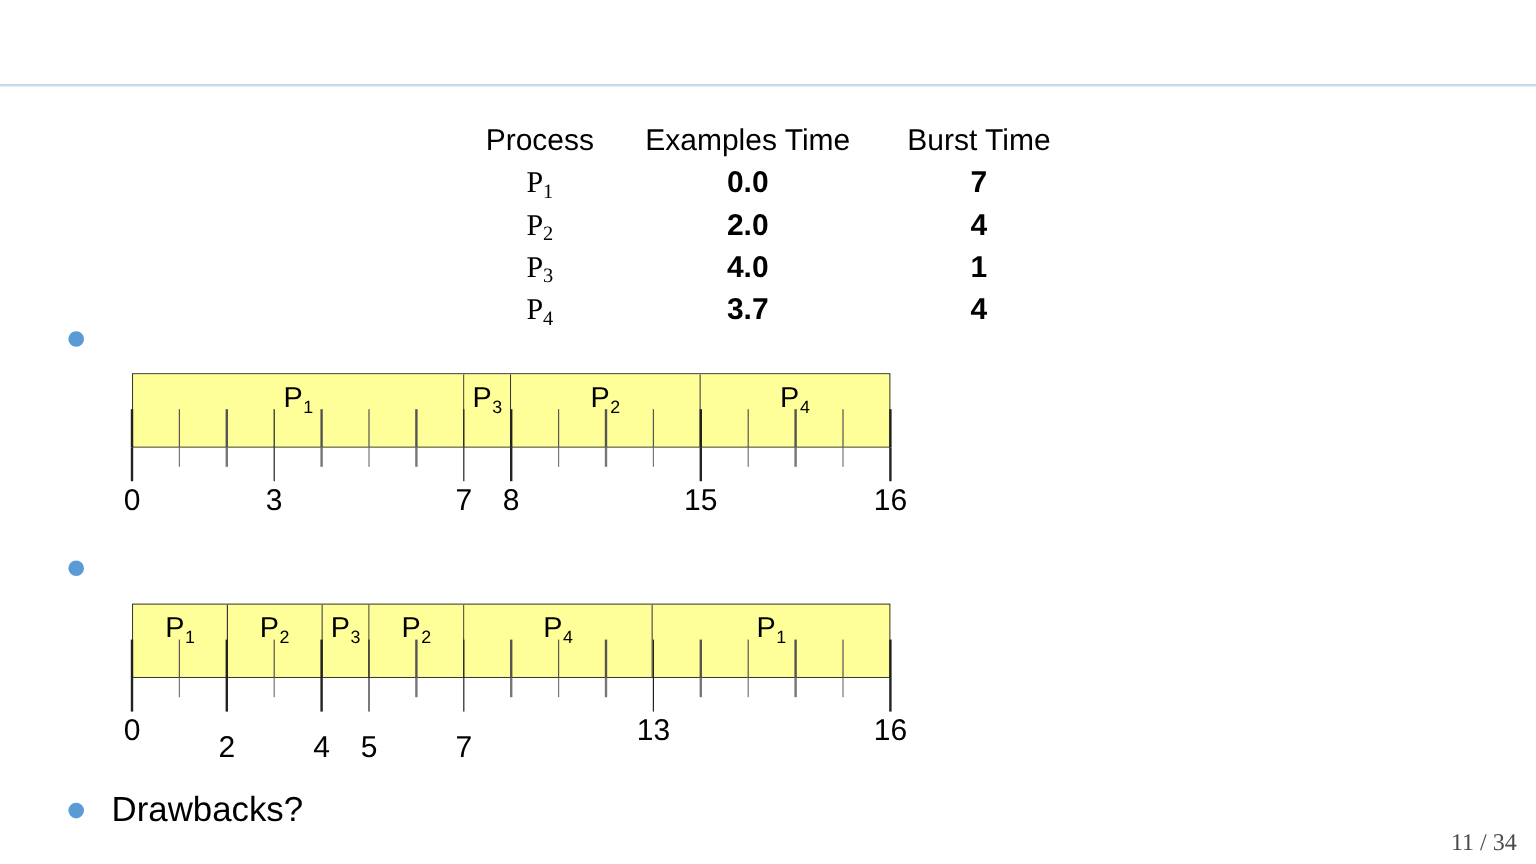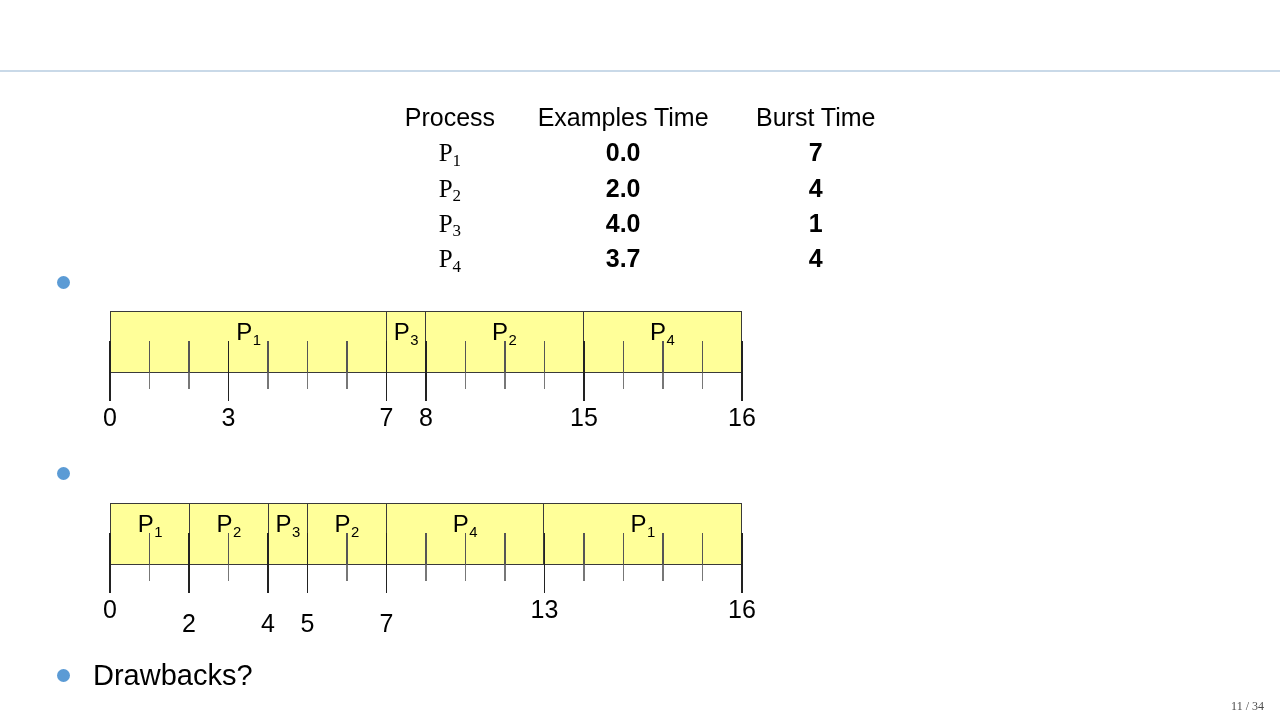--- a/index.html
+++ b/index.html
@@ -119,21 +119,21 @@
     position: absolute;
     font-size: 25px; color: #000; line-height: 1;
     transform: translateX(-50%);
     white-space: nowrap;
   }
 
   
   .page-number {
     position: absolute; right: 16px; bottom: 6px;
     font-family: "Liberation Serif", serif;
-    font-size: 12px; color: #4a4a4a;
+    font-size: 20px; color: #4a4a4a;
   }
 </style>
 </head>
 <body>
 
 <div id="slide">
 
   <div class="header-rule"></div>
 
   <table class="proc-table">

